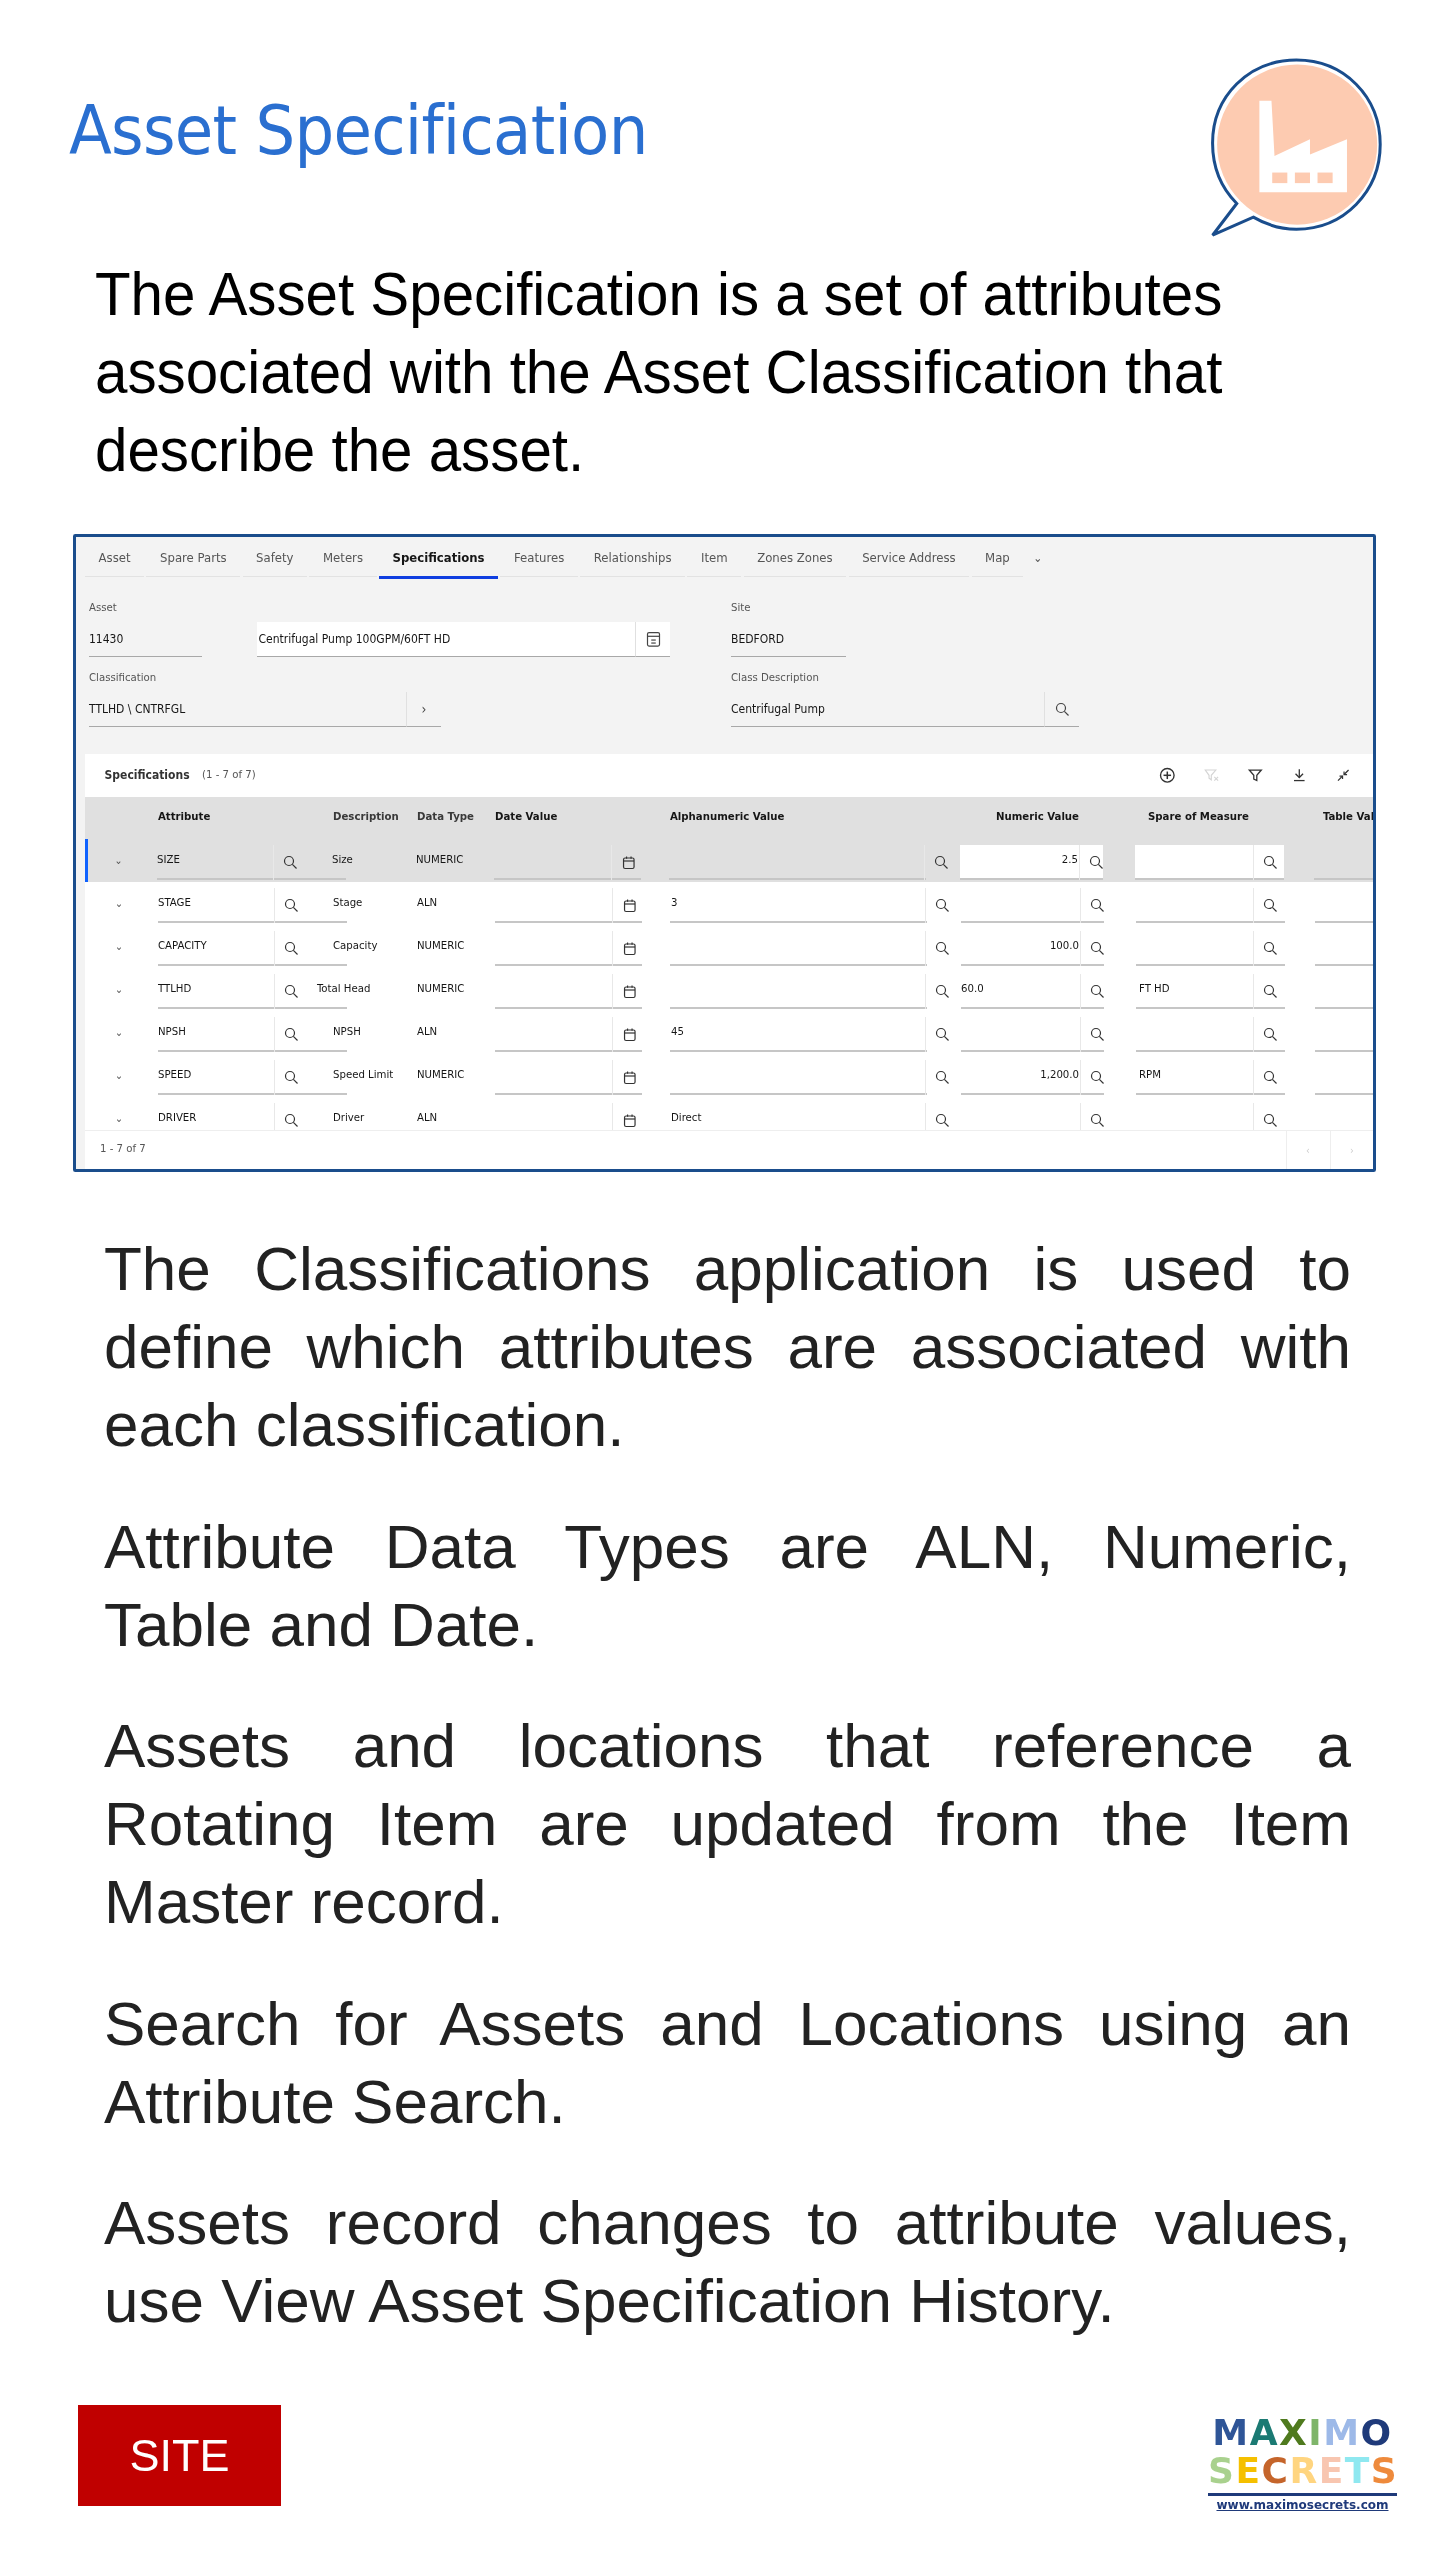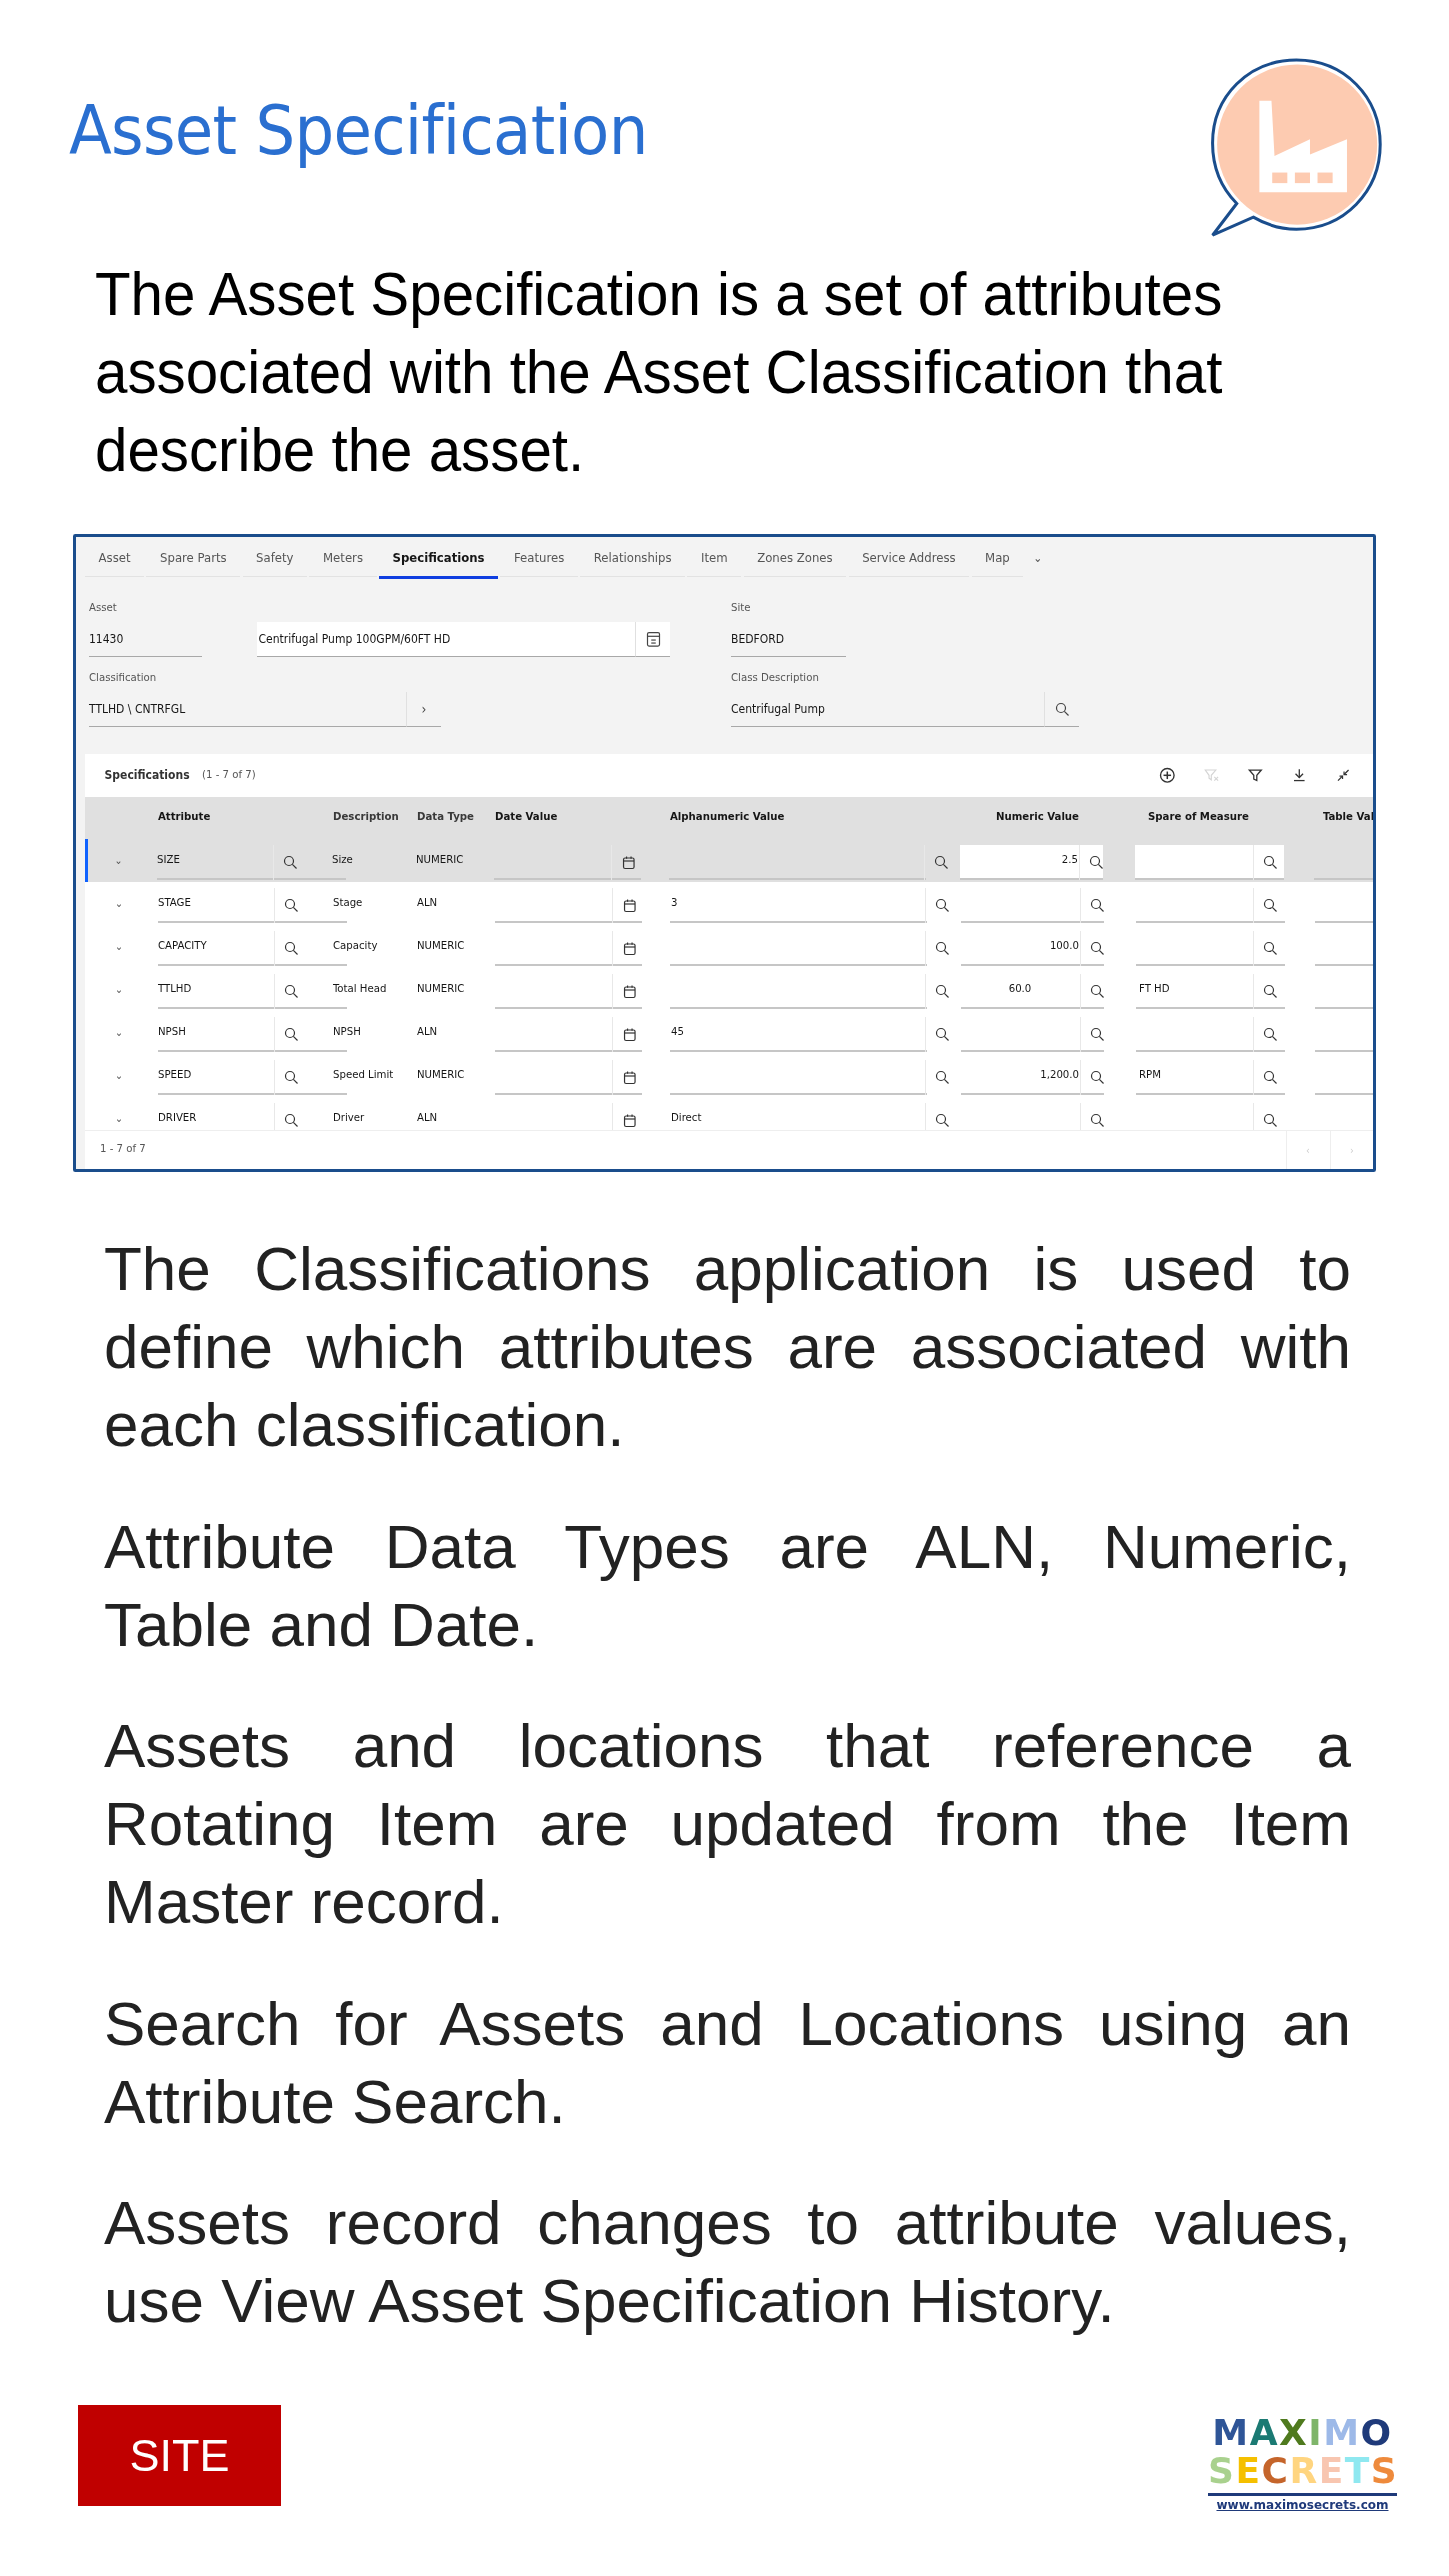--- a/index.html
+++ b/index.html
@@ -328,41 +328,41 @@
         <div class="row" style="top: 214px;">
           <div class="chev" style="left:30px">⌄</div>
           <div class="cell" style="left:73px">TTLHD</div>
           <div class="uline" style="left:73px;width:189px"></div>
           <div class="ibox" style="left:189px">
             <svg width="15" height="15" viewBox="0 0 20 20">
               <circle cx="8" cy="8" r="6" fill="none" stroke="#333" stroke-width="1.6"></circle>
               <line x1="12.5" y1="12.5" x2="18" y2="18" stroke="#333" stroke-width="1.6"></line>
             </svg>
           </div>
-          <div class="cell" style="left:248px">Total Head</div>
+          <div class="cell" style="left:232px">Total Head</div>
           <div class="cell" style="left:332px">NUMERIC</div>
           <div class="cell" style="left:410px"></div>
           <div class="uline" style="left:410px;width:147px"></div>
           <div class="ibox" style="left:527px">
             <svg width="13.6" height="15" viewBox="0 0 18 20">
               <rect x="2" y="4" width="14" height="14" rx="2" fill="none" stroke="#333" stroke-width="1.6"></rect>
               <line x1="2" y1="8" x2="16" y2="8" stroke="#333" stroke-width="1.6"></line>
               <line x1="6" y1="2" x2="6" y2="5" stroke="#333" stroke-width="1.6"></line>
               <line x1="12" y1="2" x2="12" y2="5" stroke="#333" stroke-width="1.6"></line>
             </svg>
           </div>
           <div class="cell" style="left:586px"></div>
           <div class="uline" style="left:585px;width:257px"></div>
           <div class="ibox" style="left:840px">
             <svg width="15" height="15" viewBox="0 0 20 20">
               <circle cx="8" cy="8" r="6" fill="none" stroke="#333" stroke-width="1.6"></circle>
               <line x1="12.5" y1="12.5" x2="18" y2="18" stroke="#333" stroke-width="1.6"></line>
             </svg>
           </div>
-          <div class="cell" style="left:876px;width:118px;text-align:center">60.0</div>
+          <div class="cell" style="left:876px;width:118px;text-align:left">60.0</div>
           <div class="uline" style="left:876px;width:143px"></div>
           <div class="ibox" style="left:995px">
             <svg width="15" height="15" viewBox="0 0 20 20">
               <circle cx="8" cy="8" r="6" fill="none" stroke="#333" stroke-width="1.6"></circle>
               <line x1="12.5" y1="12.5" x2="18" y2="18" stroke="#333" stroke-width="1.6"></line>
             </svg>
           </div>
           <div class="cell" style="left:1054px">FT HD</div>
           <div class="uline" style="left:1051px;width:149px"></div>
           <div class="ibox" style="left:1168px">

